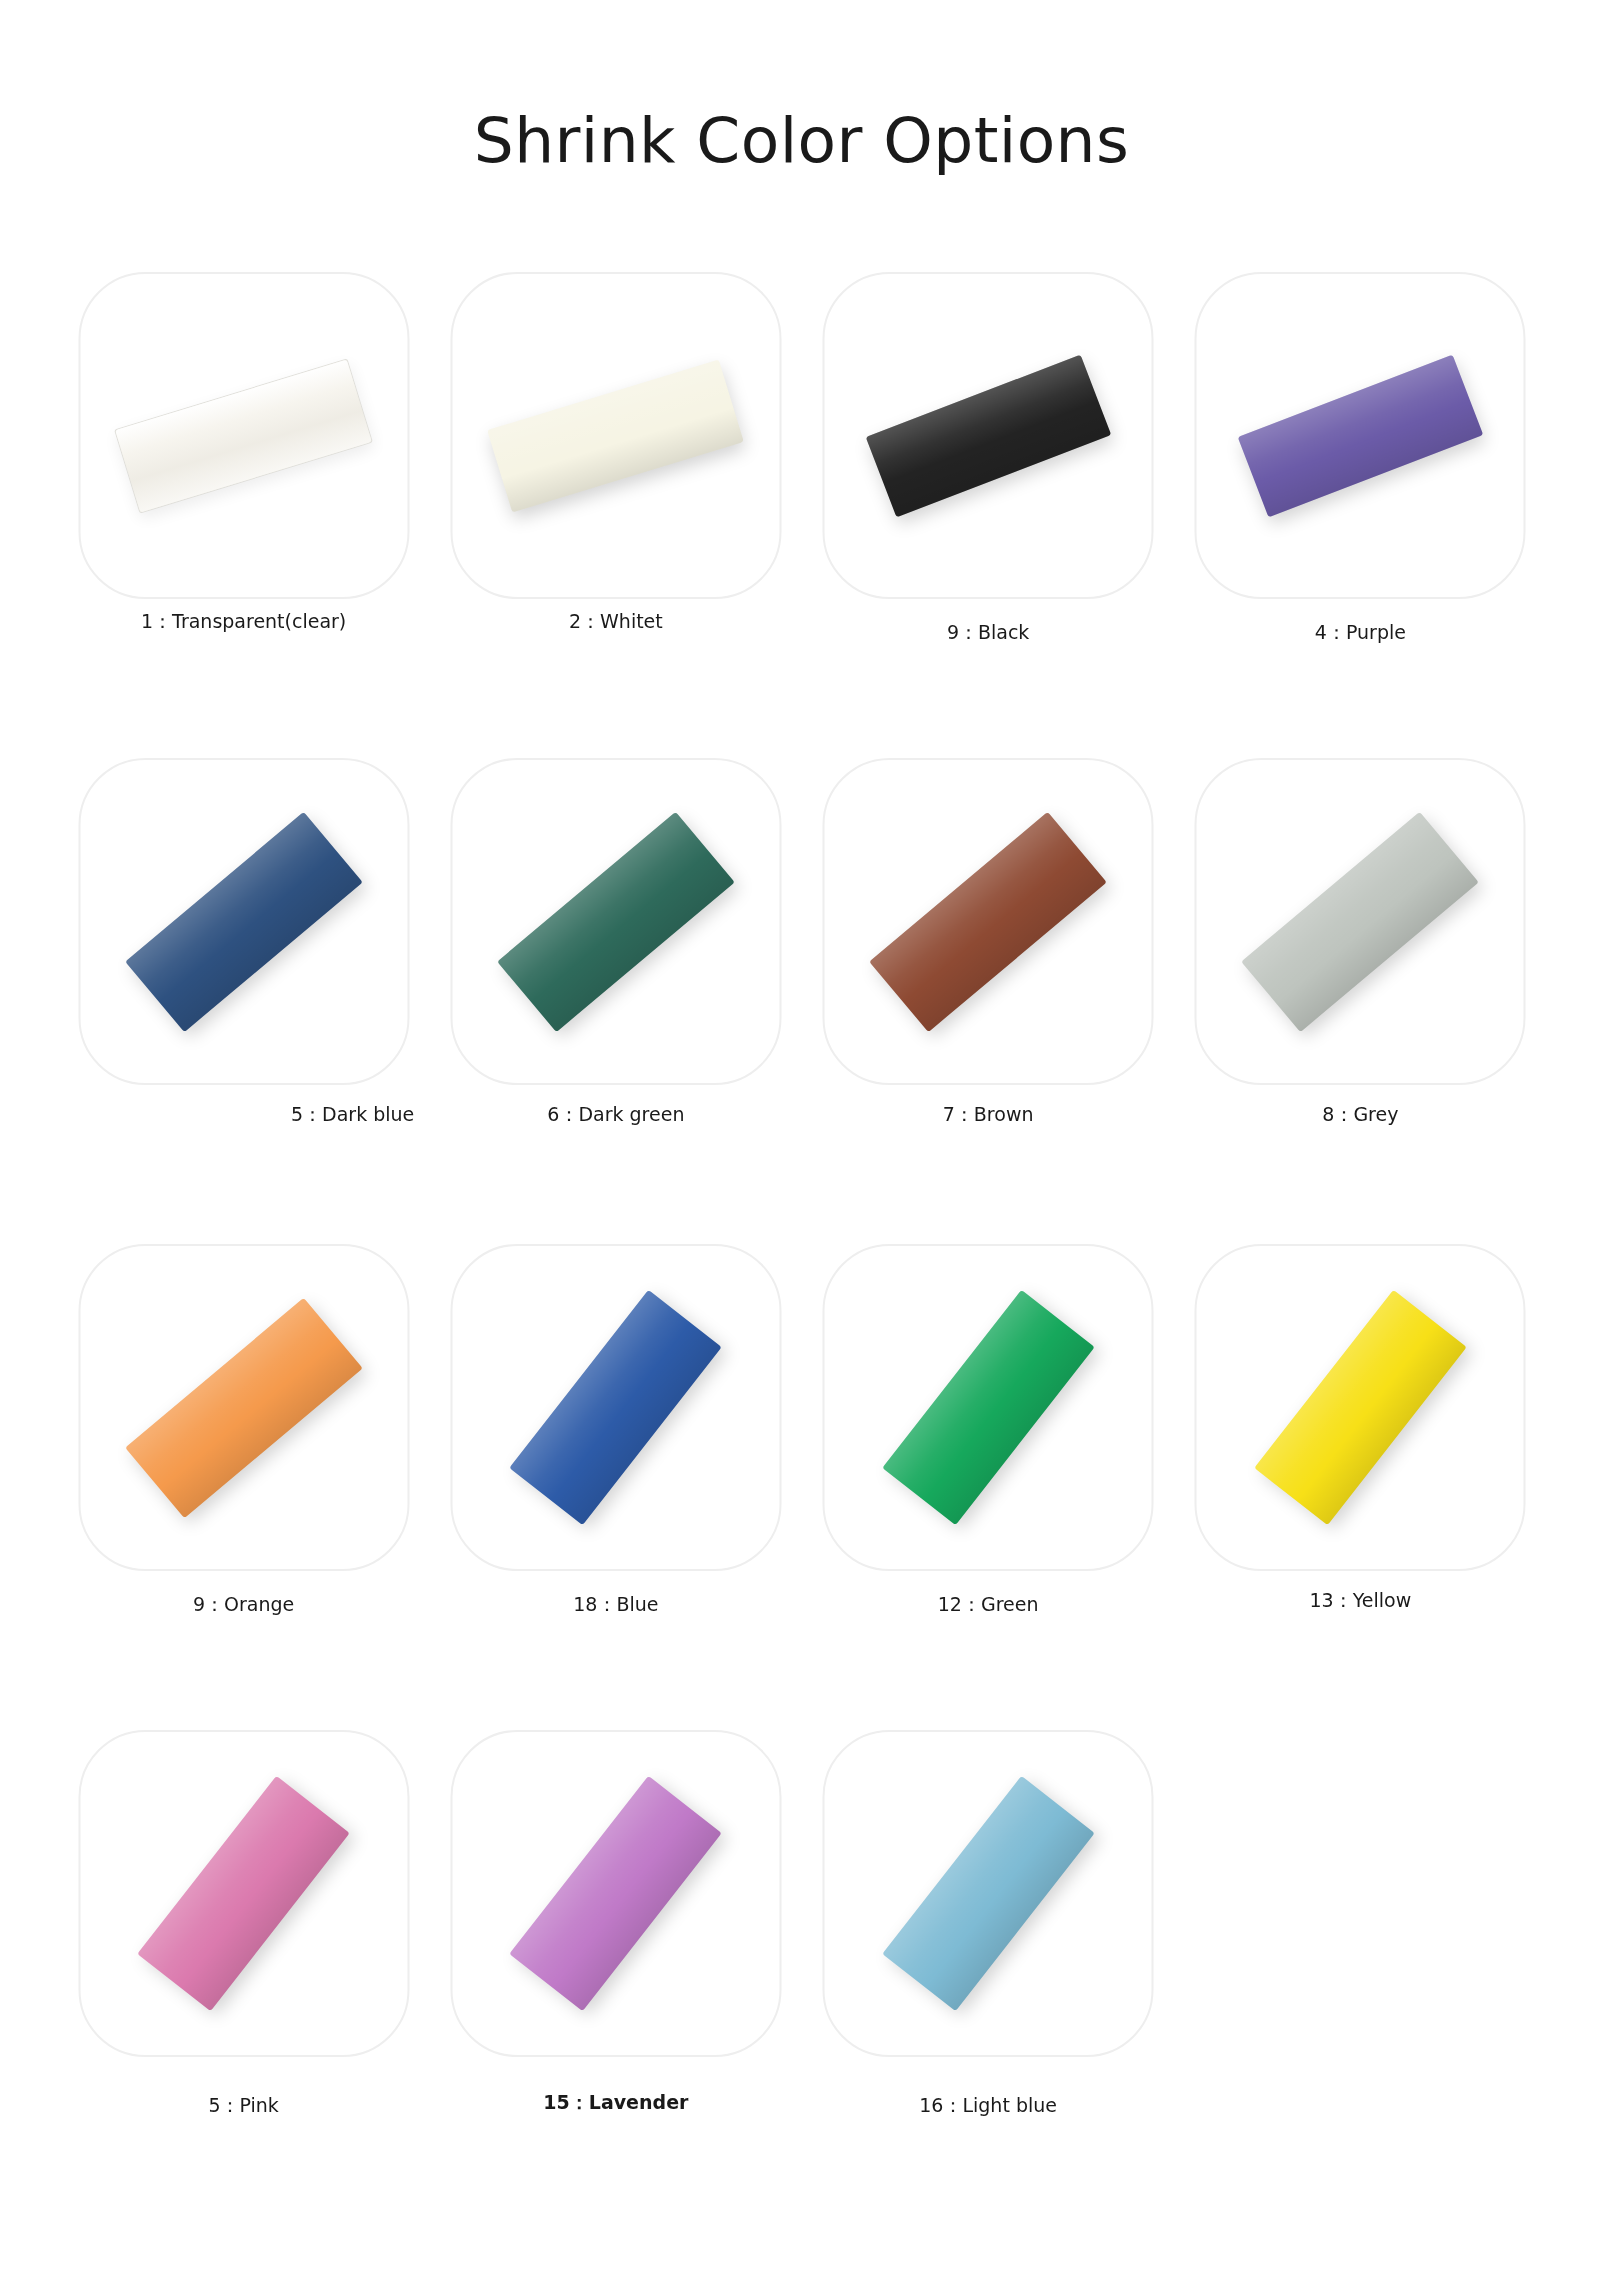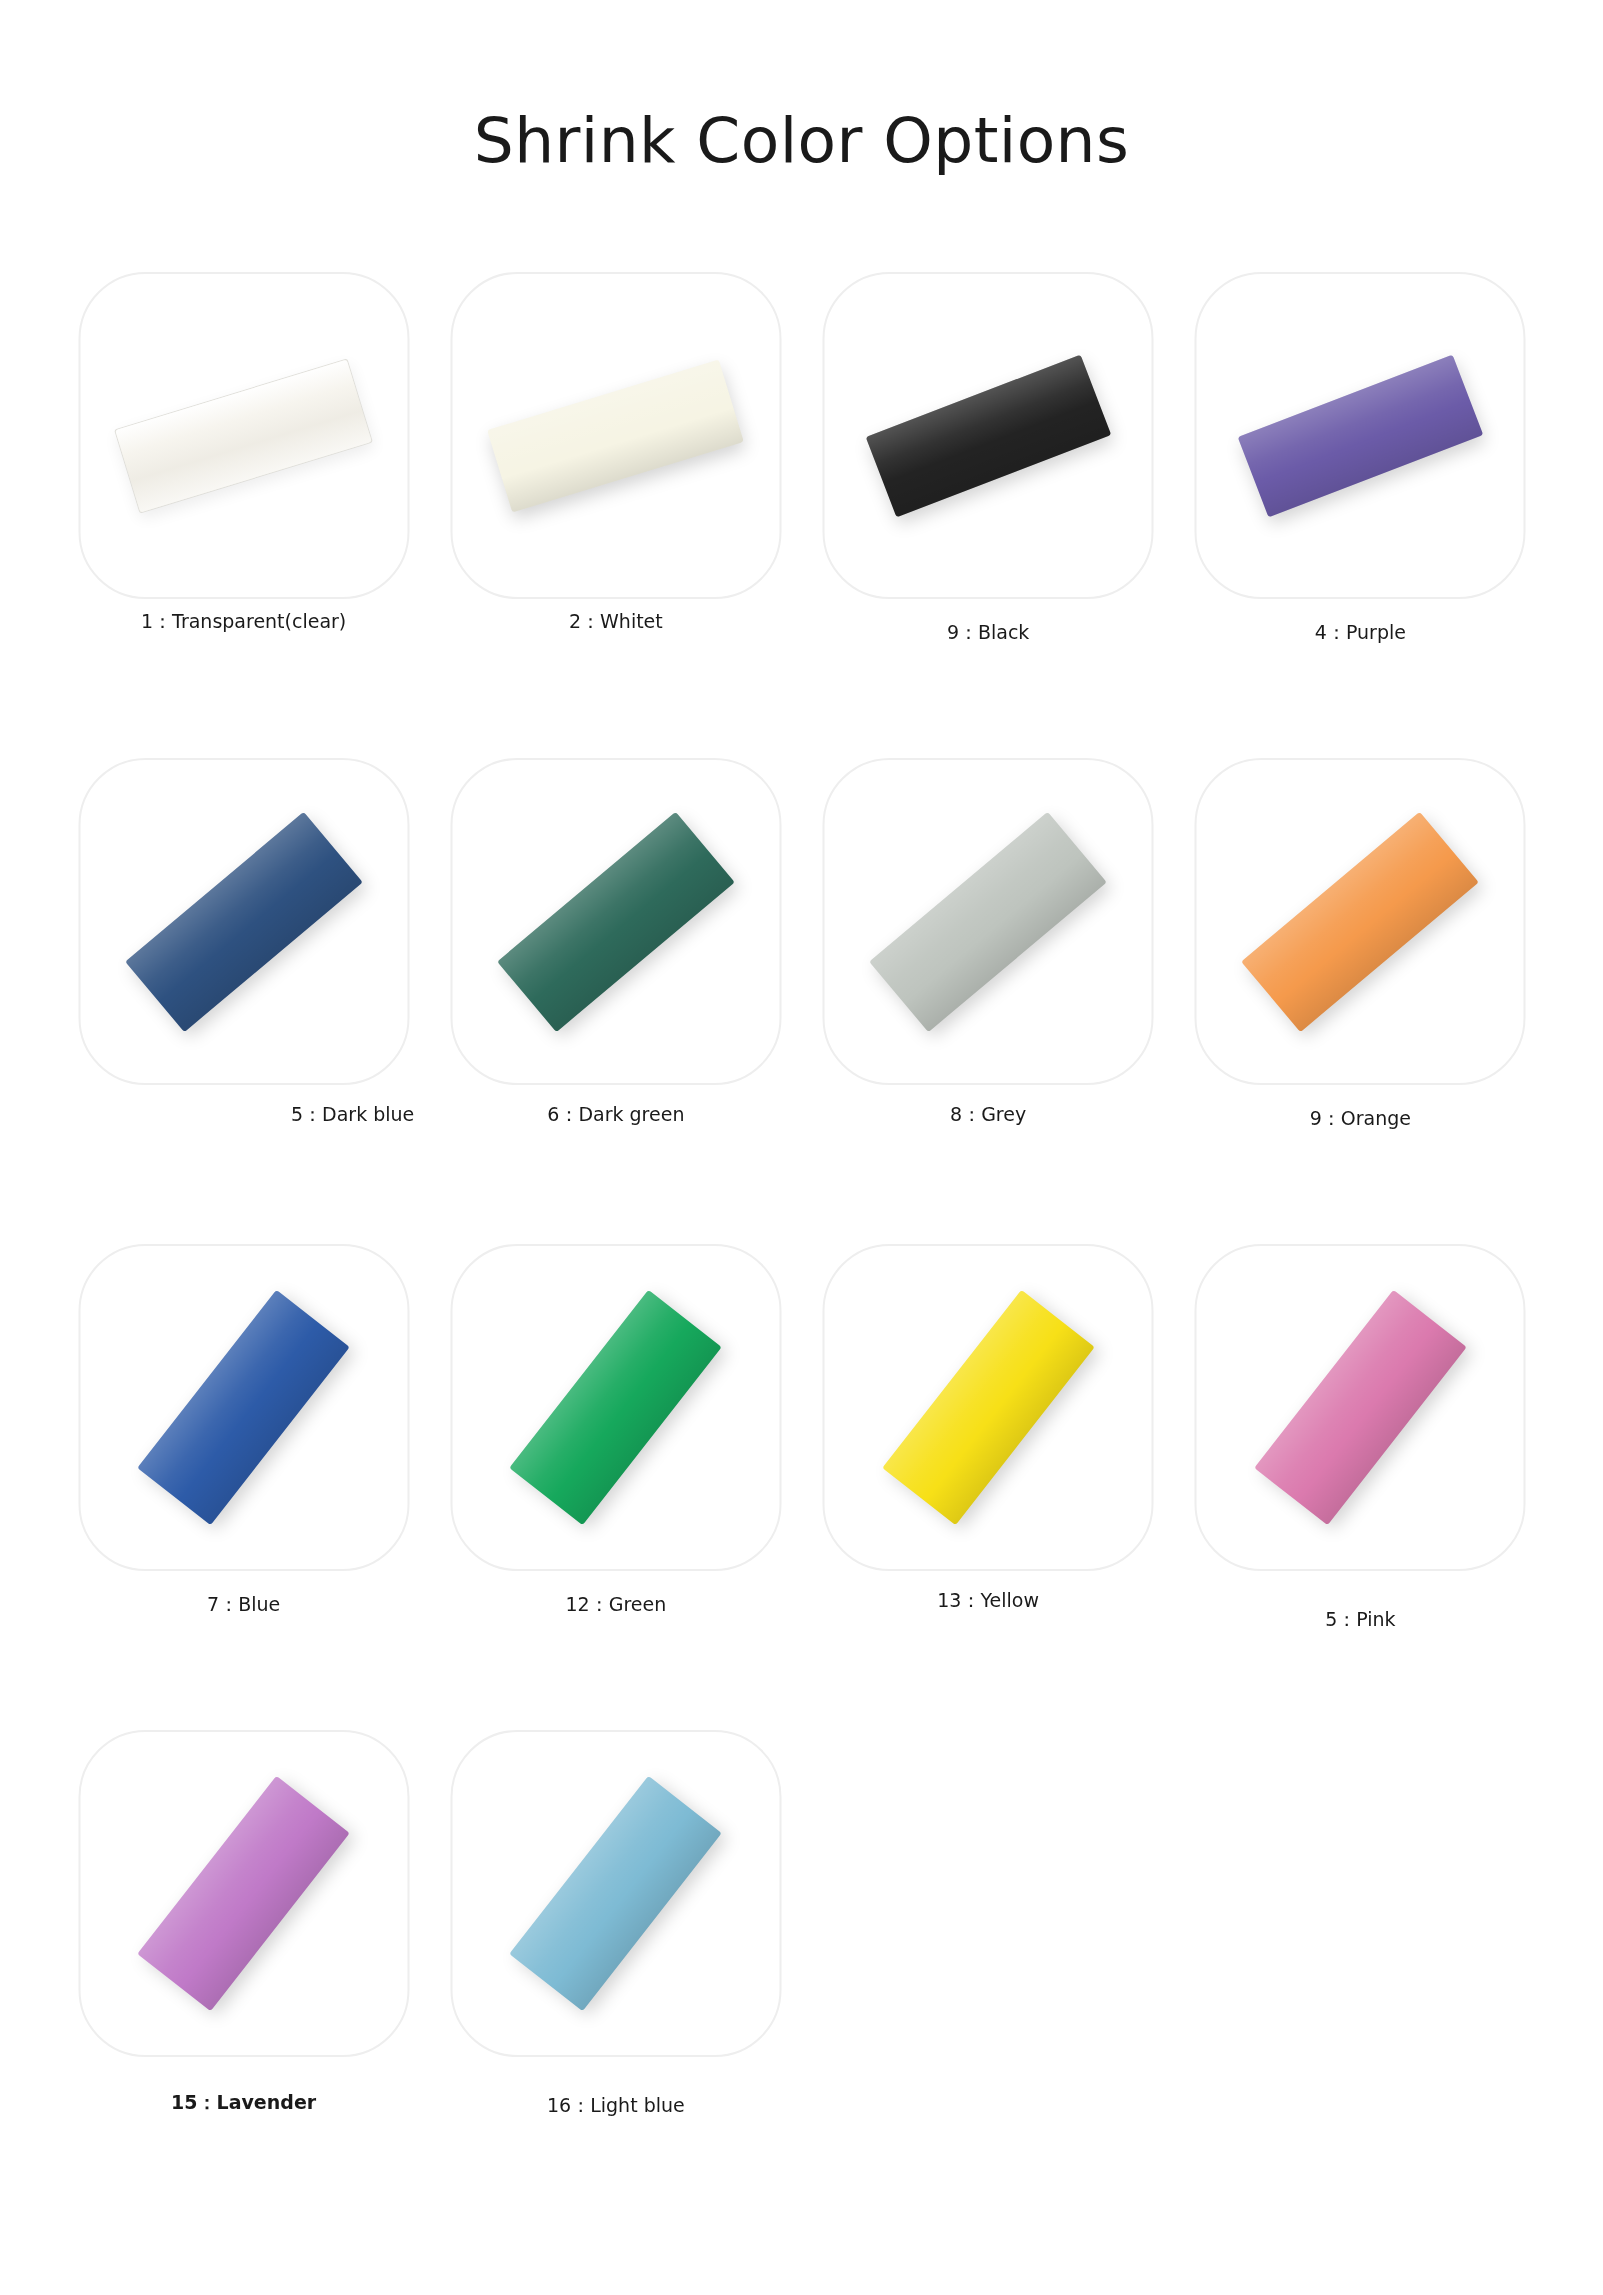--- a/index.html
+++ b/index.html
@@ -197,37 +197,44 @@
       <div class="swatch-cell">
         <div class="card" style="border-color: rgb(238, 238, 238);"></div>
         <div class="photo">
           <div class="tube mid" style="background: rgb(46, 106, 91);"></div>
         </div>
         <div class="caption" style="top: 344px;">6：Dark green</div>
       </div>
       <div class="swatch-cell">
         <div class="card" style="border-color: rgb(238, 238, 238);"></div>
         <div class="photo">
+          <div class="tube mid" style="background: rgb(142, 74, 51);"></div>
+        </div>
+        <div class="caption" style="top: 344px;">7：Brown</div>
+      </div>
+      <div class="swatch-cell">
+        <div class="card" style="border-color: rgb(238, 238, 238);"></div>
+        <div class="photo">
           <div class="tube mid" style="background: rgb(190, 196, 190);"></div>
         </div>
         <div class="caption" style="top: 344px;">8：Grey</div>
       </div>
       <div class="swatch-cell">
         <div class="card" style="border-color: rgb(238, 238, 238);"></div>
         <div class="photo">
           <div class="tube mid" style="background: rgb(245, 154, 76);"></div>
         </div>
         <div class="caption" style="top: 348px;">9：Orange</div>
       </div>
       <div class="swatch-cell">
         <div class="card" style="border-color: rgb(238, 238, 238);"></div>
         <div class="photo">
           <div class="tube steep" style="background: rgb(45, 91, 168);"></div>
         </div>
-        <div class="caption" style="top: 348px;">7：Blue</div>
+        <div class="caption" style="top: 348px;">18：Blue</div>
       </div>
       <div class="swatch-cell">
         <div class="card" style="border-color: rgb(238, 238, 238);"></div>
         <div class="photo">
           <div class="tube steep" style="background: rgb(22, 168, 92);"></div>
         </div>
         <div class="caption" style="top: 348px;">12：Green</div>
       </div>
       <div class="swatch-cell">
         <div class="card" style="border-color: rgb(238, 238, 238);"></div>

